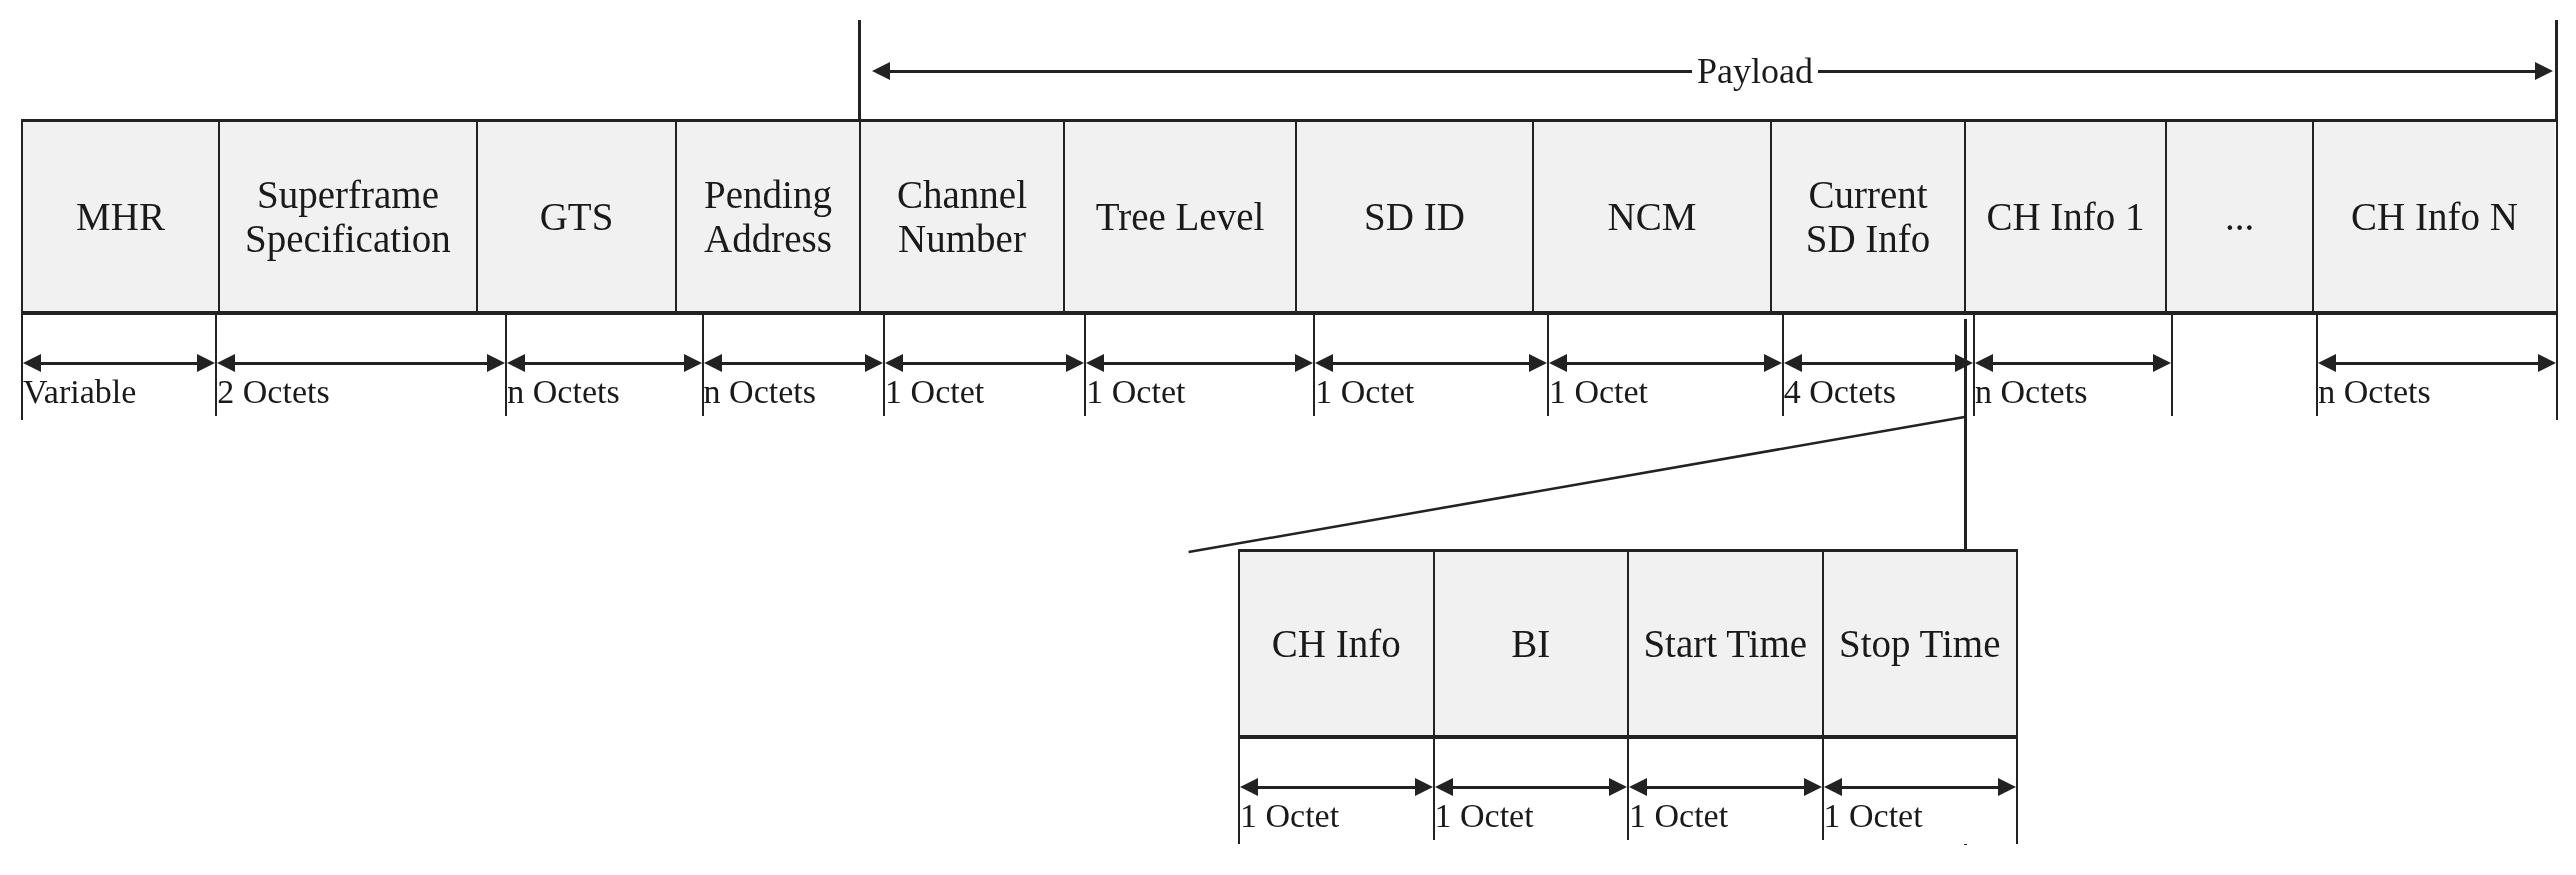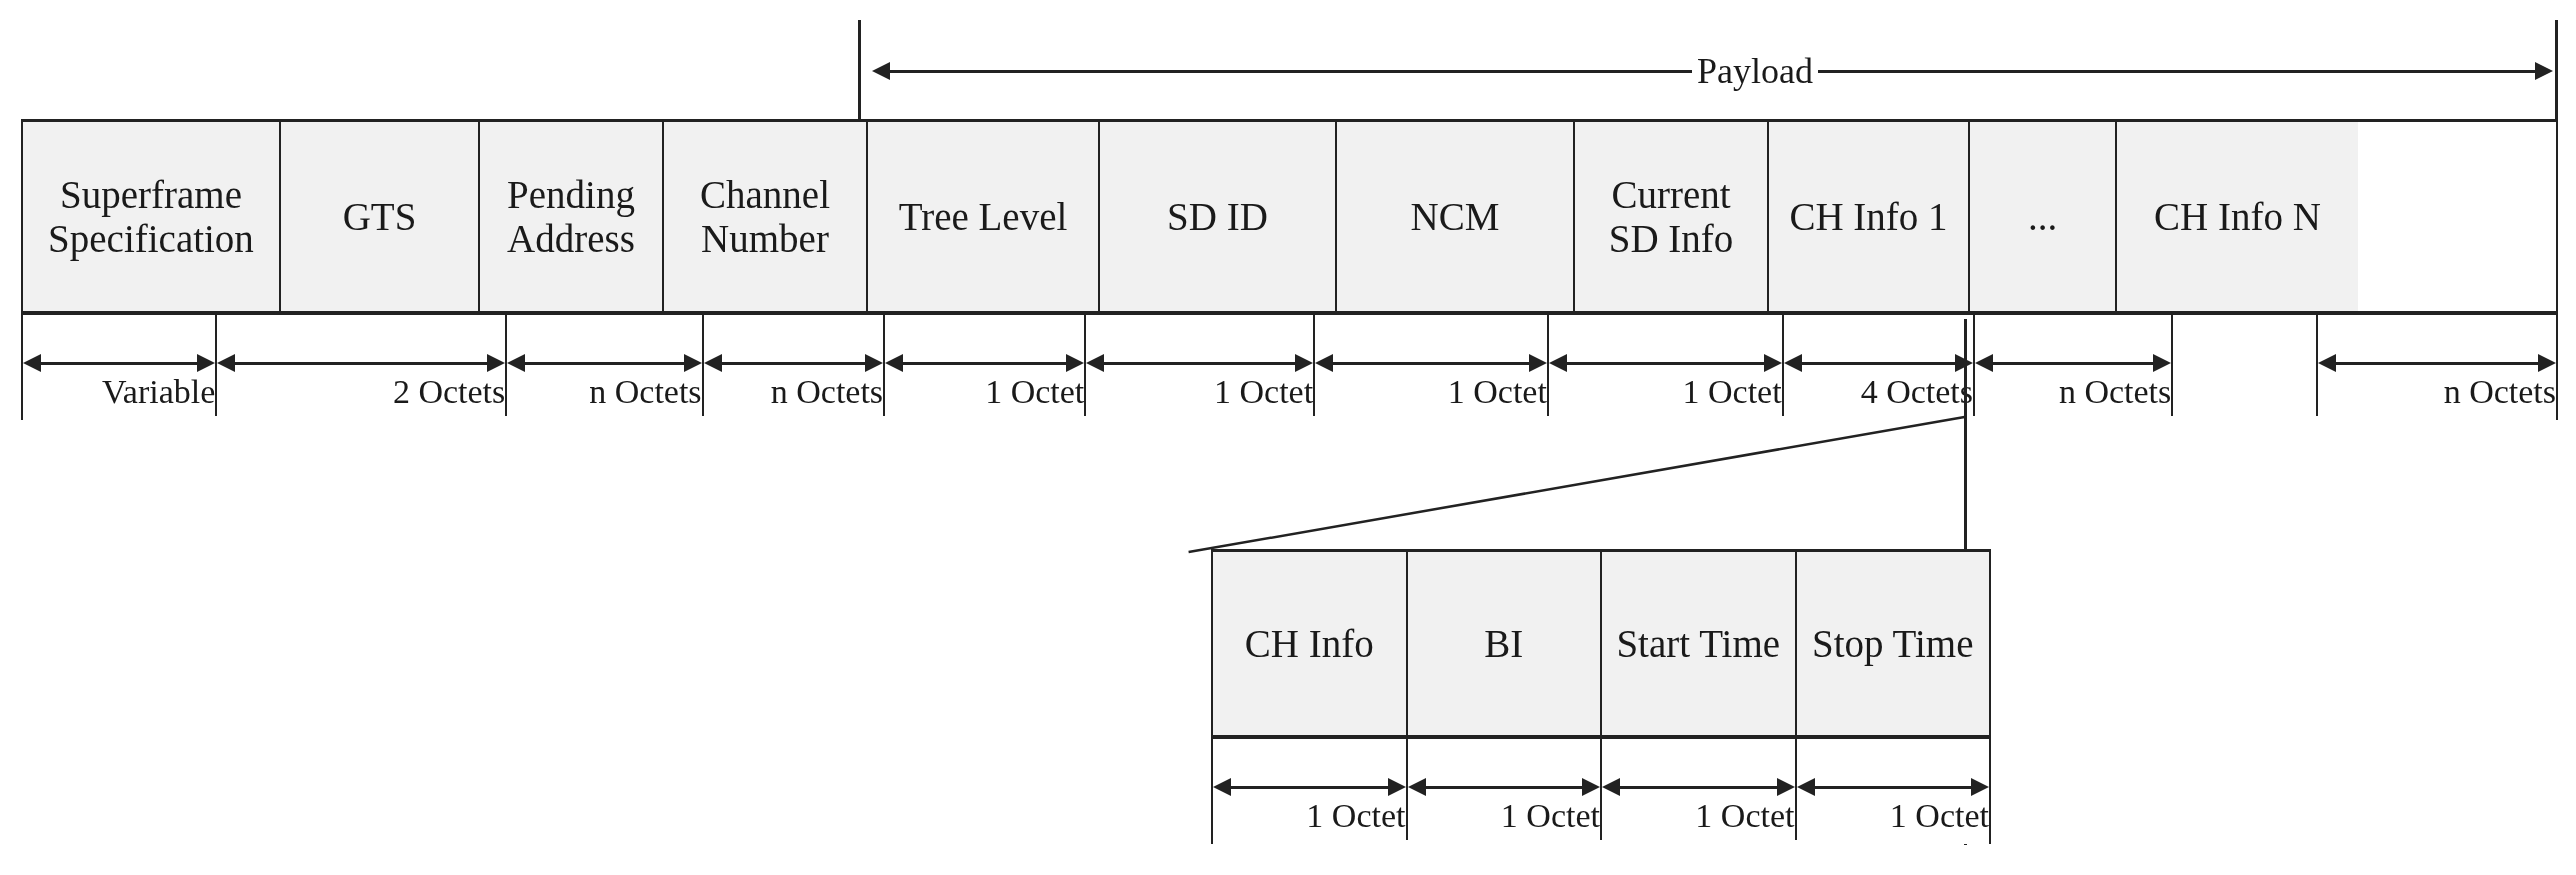--- a/index.html
+++ b/index.html
@@ -31,38 +31,38 @@
   .payload-label{
     position:absolute;left:883px;top:9.2px;
     transform:translate(-50%,-50%);
     background:var(--bg);
     padding:0 5px;
     font-size:36px;line-height:47px;white-space:nowrap;
   }
   
   .ftable{position:absolute;border:2.5px solid var(--line);border-top-width:3.4px;border-bottom:none;background:var(--bg);}
   .main-table{left:21px;top:119px;width:2537px;height:301px;}
-  .detail-table{left:1211px;top:549px;width:780px;height:295px;}
+  .detail-table{left:1238px;top:549px;width:780px;height:295px;}
   .label-row{display:flex;width:100%;border-bottom:4.2px solid var(--line);}
   .main-table .label-row{height:193px;}
   .detail-table .label-row{height:187px;}
   .cell{
     position:relative;background:var(--fill);
     border-right:2.5px solid var(--line);
     display:flex;align-items:center;justify-content:center;
     text-align:center;font-size:39px;line-height:44px;white-space:pre-line;
   }
   .cell.last{border-right:none;}
   .size-row{display:flex;width:100%;height:101px;background:var(--bg);}
   .size-cell{position:relative;border-right:2.5px solid var(--line);}
   .size-cell.last{border-right:none;}
   .size-cell .harrow{left:0;right:0;top:39px;}
   .size-label{
     position:absolute;left:0;right:0;top:57px;
-    text-align:right;font-size:34px;line-height:39px;white-space:nowrap;
+    text-align:left;font-size:34px;line-height:39px;white-space:nowrap;
   }
   
   .drop-line{position:absolute;left:1964px;top:319px;width:2.5px;height:526px;background:var(--line);}
   .diag-svg{position:absolute;left:0;top:0;pointer-events:none;}
 </style>
 </head>
 <body>
 
 <div class="canvas">
 
@@ -70,20 +70,21 @@
   <div class="tick right"></div>
   <div class="harrow payload-arrow">
     <span class="ah l"></span>
     <span class="sh"></span>
     <span class="ah r"></span>
     <span class="payload-label">Payload</span>
   </div>
 
   <div class="ftable main-table">
     <div class="label-row">
+      <div class="cell" style="width:197px"><span>MHR</span></div>
       <div class="cell" style="width:258px"><span>Superframe
 Specification</span></div>
       <div class="cell" style="width:199px"><span>GTS</span></div>
       <div class="cell" style="width:184px"><span>Pending
 Address</span></div>
       <div class="cell" style="width:204px"><span>Channel
 Number</span></div>
       <div class="cell" style="width:232px"><span>Tree Level</span></div>
       <div class="cell" style="width:237px"><span>SD ID</span></div>
       <div class="cell" style="width:238px"><span>NCM</span></div>

